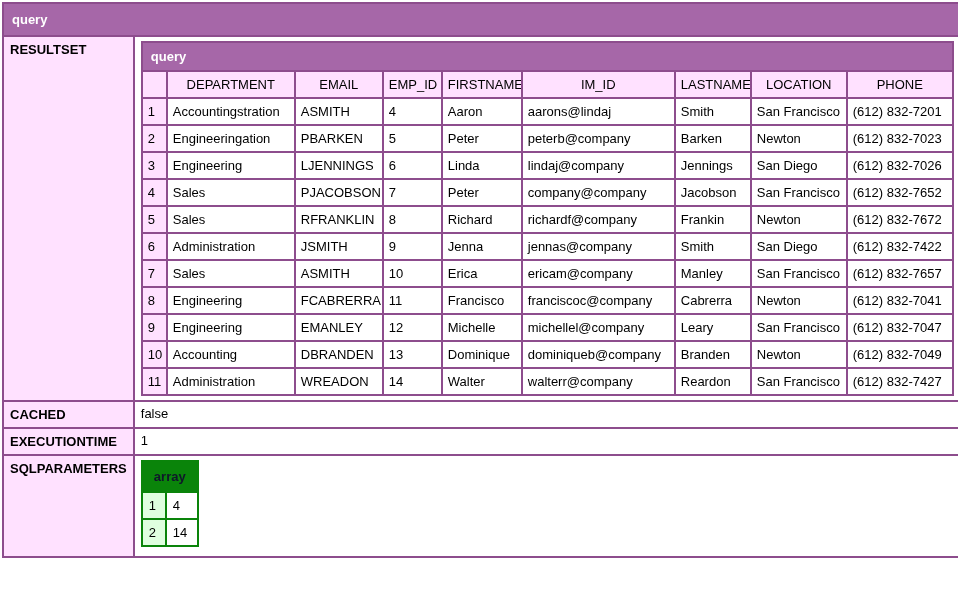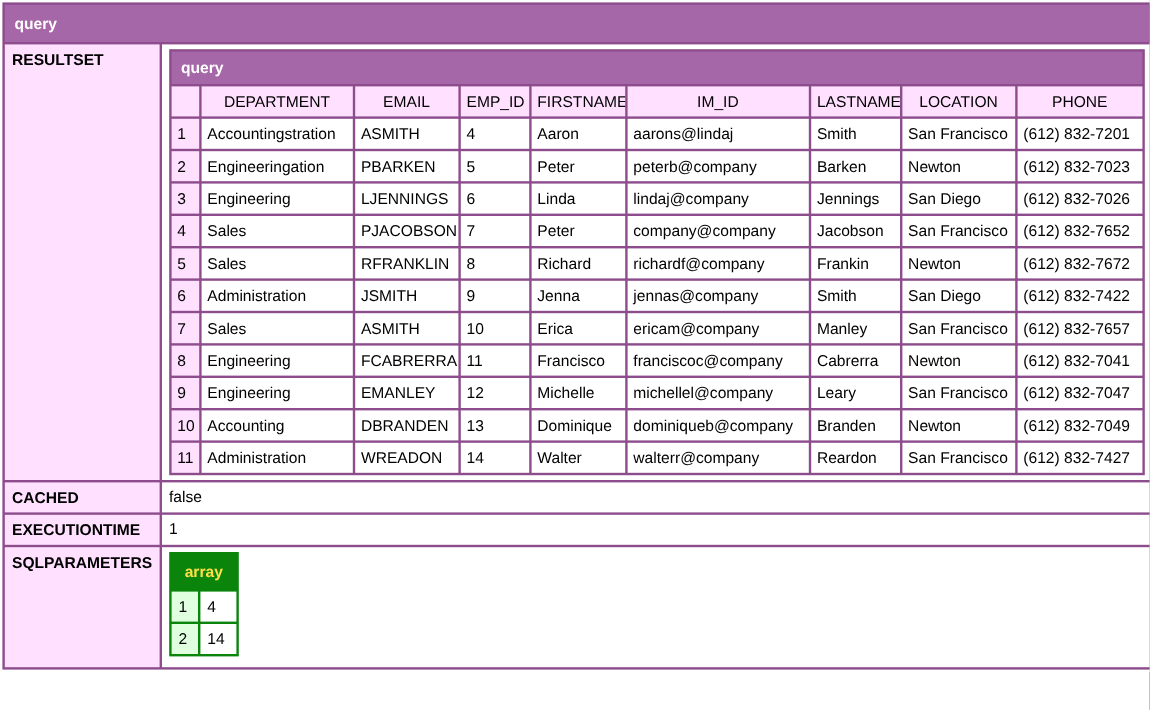--- a/index.html
+++ b/index.html
@@ -59,21 +59,21 @@
   .dcell { background: #ffffff; padding: 4px 5px; }
 
   
   .ar-table {
     border-spacing: 2px;
     background: #0a840a;
   }
   .ar-table td { height: 17px; }
   td.ar-title {
     background: #0a840a;
-    color: #fde047;
+    color: #0f172a;
     font-weight: bold;
     padding: 6px 8px;
     text-align: center;
   }
   .ar-index { background: #dfffdf; padding: 4px 6px; min-width: 10px; }
   .ar-value { background: #ffffff; padding: 4px 6px; min-width: 18px; }
 </style>
 </head>
 <body>
 

